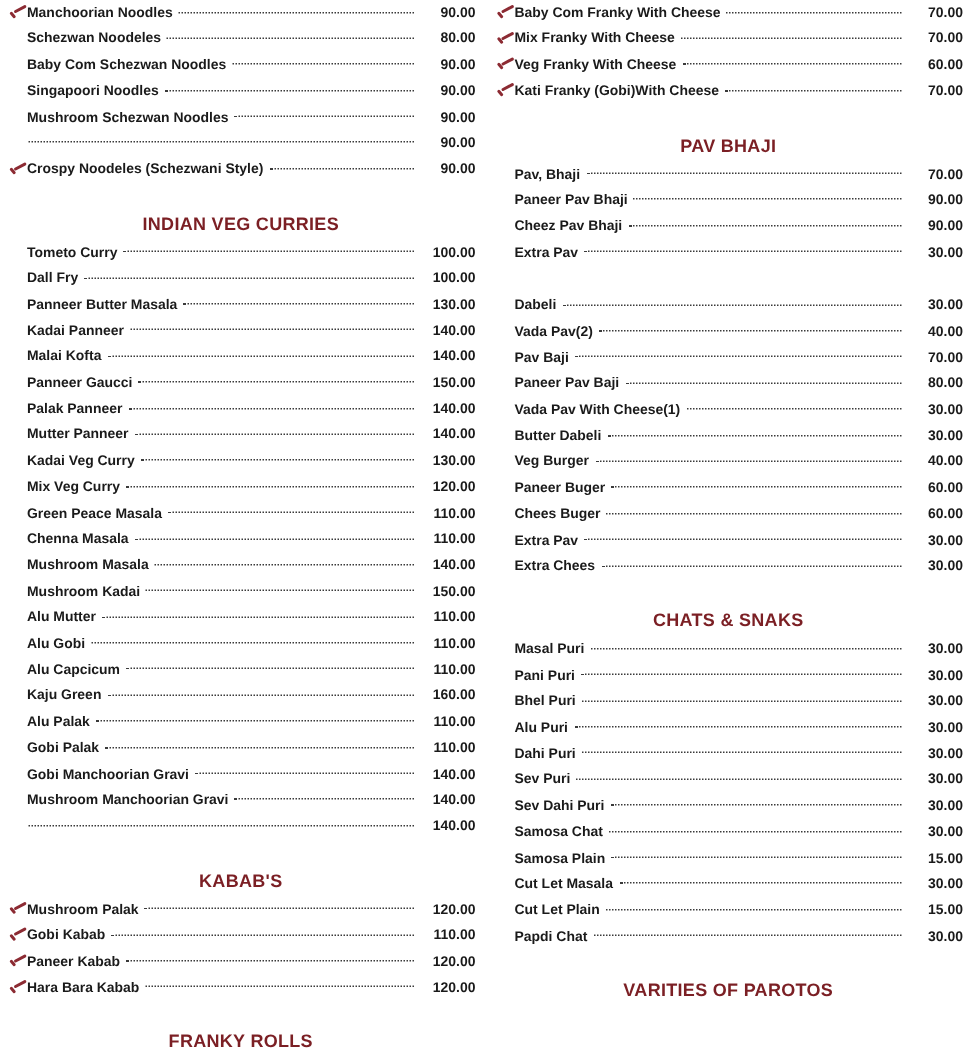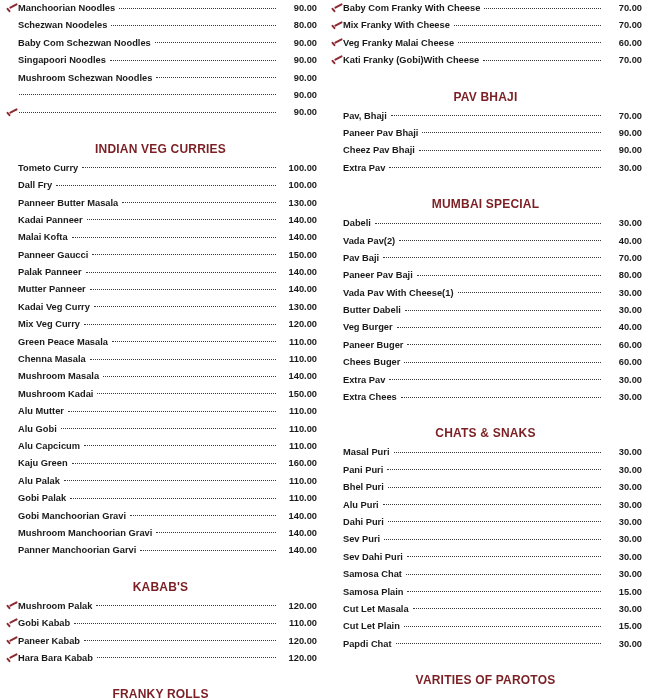--- a/index.html
+++ b/index.html
@@ -150,20 +150,21 @@
             <span class="dots"></span>
             <span class="price">90.00</span>
           </div>
           <div class="item-row">
             <span class="tick"></span>
             <span class="dots"></span>
             <span class="price">90.00</span>
           </div>
           <div class="item-row">
             <span class="tick has-mark"></span>
+            <span class="item-name">Crospy Noodeles (Schezwani Style)</span>
             <span class="dots"></span>
             <span class="price">90.00</span>
           </div>
         </div>
       </div>
       <div class="gap-md"></div>
       <div class="section">
         <div class="section-title">INDIAN VEG CURRIES</div>
         <div class="items">
           <div class="item-row">
@@ -293,21 +294,20 @@
             <span class="price">140.00</span>
           </div>
           <div class="item-row">
             <span class="tick"></span>
             <span class="item-name">Mushroom Manchoorian Gravi</span>
             <span class="dots"></span>
             <span class="price">140.00</span>
           </div>
           <div class="item-row">
             <span class="tick"></span>
-            <span class="item-name">Panner  Manchoorian  Garvi</span>
             <span class="dots"></span>
             <span class="price">140.00</span>
           </div>
         </div>
       </div>
       <div class="gap-md"></div>
       <div class="section">
         <div class="section-title">KABAB'S</div>
         <div class="items">
           <div class="item-row">
@@ -357,21 +357,21 @@
             <span class="price">70.00</span>
           </div>
           <div class="item-row">
             <span class="tick has-mark"></span>
             <span class="item-name">Mix Franky With Cheese</span>
             <span class="dots"></span>
             <span class="price">70.00</span>
           </div>
           <div class="item-row">
             <span class="tick has-mark"></span>
-            <span class="item-name">Veg Franky Malai Cheese</span>
+            <span class="item-name">Veg Franky With Cheese</span>
             <span class="dots"></span>
             <span class="price">60.00</span>
           </div>
           <div class="item-row">
             <span class="tick has-mark"></span>
             <span class="item-name">Kati Franky (Gobi)With Cheese</span>
             <span class="dots"></span>
             <span class="price">70.00</span>
           </div>
         </div>
@@ -401,21 +401,20 @@
           <div class="item-row">
             <span class="tick"></span>
             <span class="item-name">Extra Pav</span>
             <span class="dots"></span>
             <span class="price">30.00</span>
           </div>
         </div>
       </div>
       <div class="gap-md"></div>
       <div class="section">
-        <div class="section-title">MUMBAI SPECIAL</div>
         <div class="items">
           <div class="item-row">
             <span class="tick"></span>
             <span class="item-name">Dabeli</span>
             <span class="dots"></span>
             <span class="price">30.00</span>
           </div>
           <div class="item-row">
             <span class="tick"></span>
             <span class="item-name">Vada Pav(2)</span>

